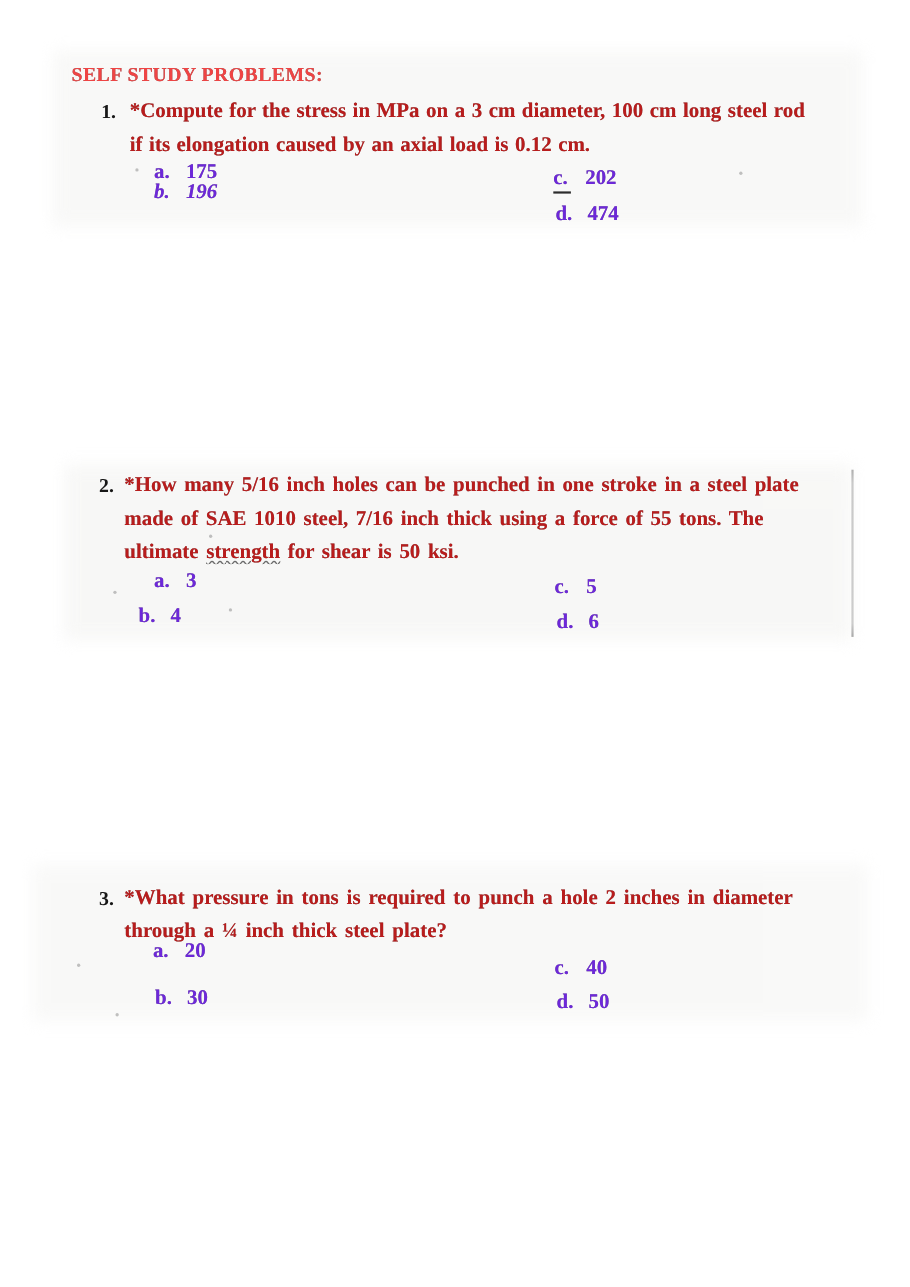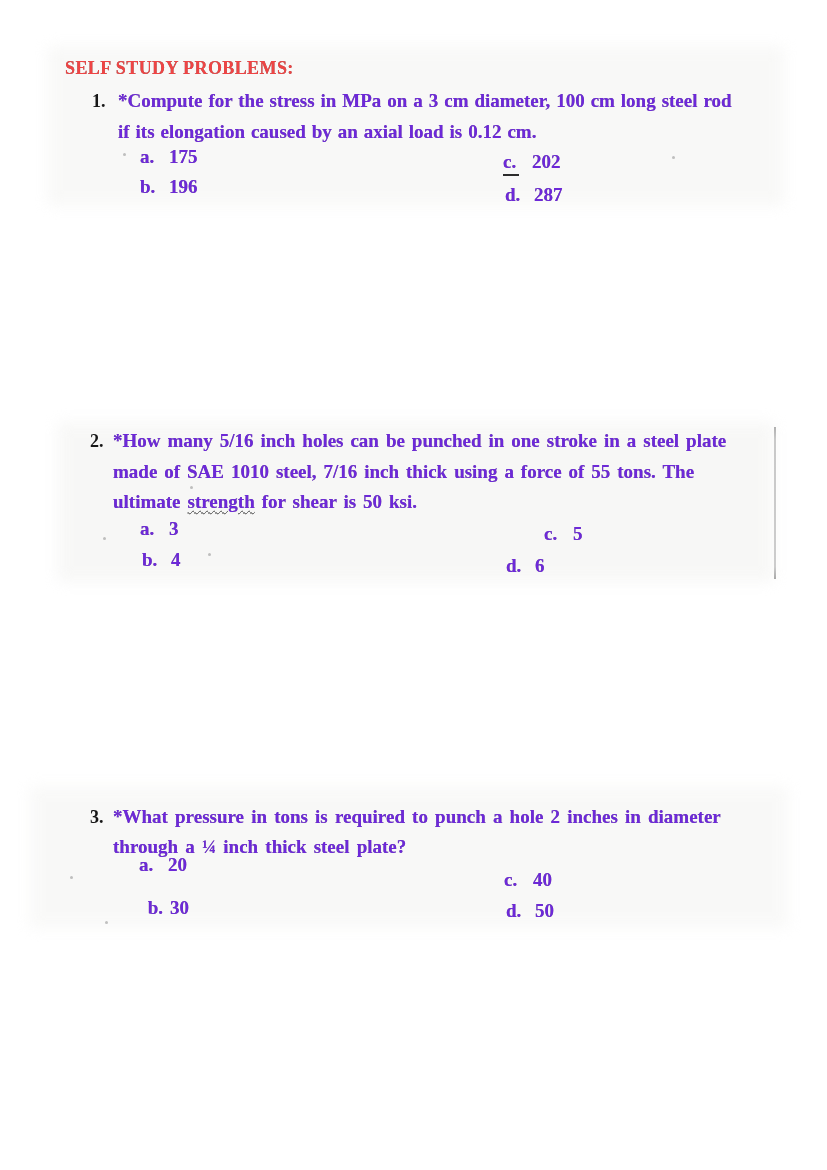--- a/index.html
+++ b/index.html
@@ -48,21 +48,21 @@
     font-size:18px;font-weight:700;top:1px;
   }
   .q1 .qnum{left:92px;}
   .q2 .qnum{left:90px;}
   .q3 .qnum{left:90px;}
 
   .qline{
     position:absolute;
     font-size:19px;font-weight:700;
     white-space:nowrap;
-    color:#6d28d9;
+    color:#b91c1c;
     text-shadow:0 0 .4px rgba(24,24,24,.5);
   }
   .q1 .qline{left:118px;word-spacing:1.2px;}
   .q2 .qline{left:113px;word-spacing:2.2px;}
   .q3 .qline{left:113px;word-spacing:2.4px;}
   .l1{top:0;}
   .l2{top:31px;}
   .q3 .l2{top:30px;}
   .l3{top:61px;}
 
@@ -86,31 +86,31 @@
   .ovalue{display:inline-block;margin-left:7px;}
   
   .marked::after{
     content:"";
     position:absolute;
     left:0;bottom:-3px;width:16px;height:0;
     border-bottom:2px solid #2c2c2c;
   }
 
   .q1 .oa{left:140px;top:56px;}
-  .q1 .ob{left:140px;top:86px;}
+  .q1 .ob{left:140px;top:74px;font-style:italic;}
   .q1 .oc{left:503px;top:61px;}
   .q1 .od{left:505px;top:94px;}
 
   .q2 .oa{left:140px;top:88px;}
-  .q2 .ob{left:142px;top:119px;}
-  .q2 .oc{left:504px;top:93px;margin-left:40px;}
+  .q2 .ob{left:126px;top:119px;}
+  .q2 .oc{left:504px;top:93px;}
   .q2 .od{left:506px;top:125px;}
 
   .q3 .oa{left:139px;top:48px;}
-  .q3 .ob{left:141px;top:91px;text-align:right;}
+  .q3 .ob{left:141px;top:91px;}
   .q3 .oc{left:504px;top:63px;}
   .q3 .od{left:506px;top:94px;}
 
   .speck{
     position:absolute;width:3px;height:3px;border-radius:50%;
     background:#8f8f8f;opacity:.55;
   }
 </style>
 </head>
 <body>
@@ -130,21 +130,21 @@
   <div class="option oa">
     <span class="olabel">a.</span><span class="ovalue">175</span>
   </div>
   <div class="option ob">
     <span class="olabel">b.</span><span class="ovalue">196</span>
   </div>
   <div class="option oc">
     <span class="olabel marked">c.</span><span class="ovalue">202</span>
   </div>
   <div class="option od">
-    <span class="olabel">d.</span><span class="ovalue">287</span>
+    <span class="olabel">d.</span><span class="ovalue">474</span>
   </div>
 </div>
 
 <div class="question q2">
   <span class="qnum">2.</span>
   <div class="qline l1">*How many 5/16 inch holes can be punched in one stroke in a steel plate</div>
   <div class="qline l2">made of SAE 1010 steel, 7/16 inch thick using a force of 55 tons. The</div>
   <div class="qline l3"><span>ultimate </span><span class="squiggle">strength</span><span> for shear is 50 ksi.</span></div>
   <div class="option oa">
     <span class="olabel">a.</span><span class="ovalue">3</span>

